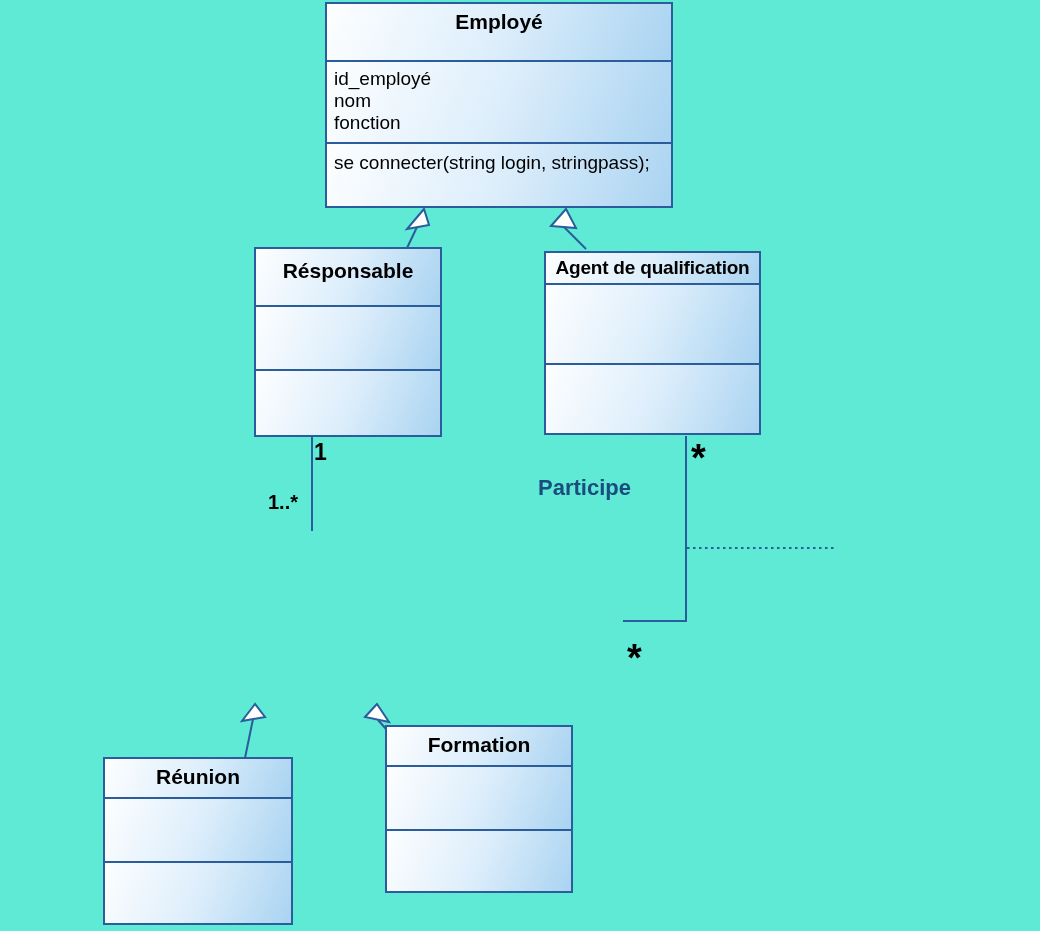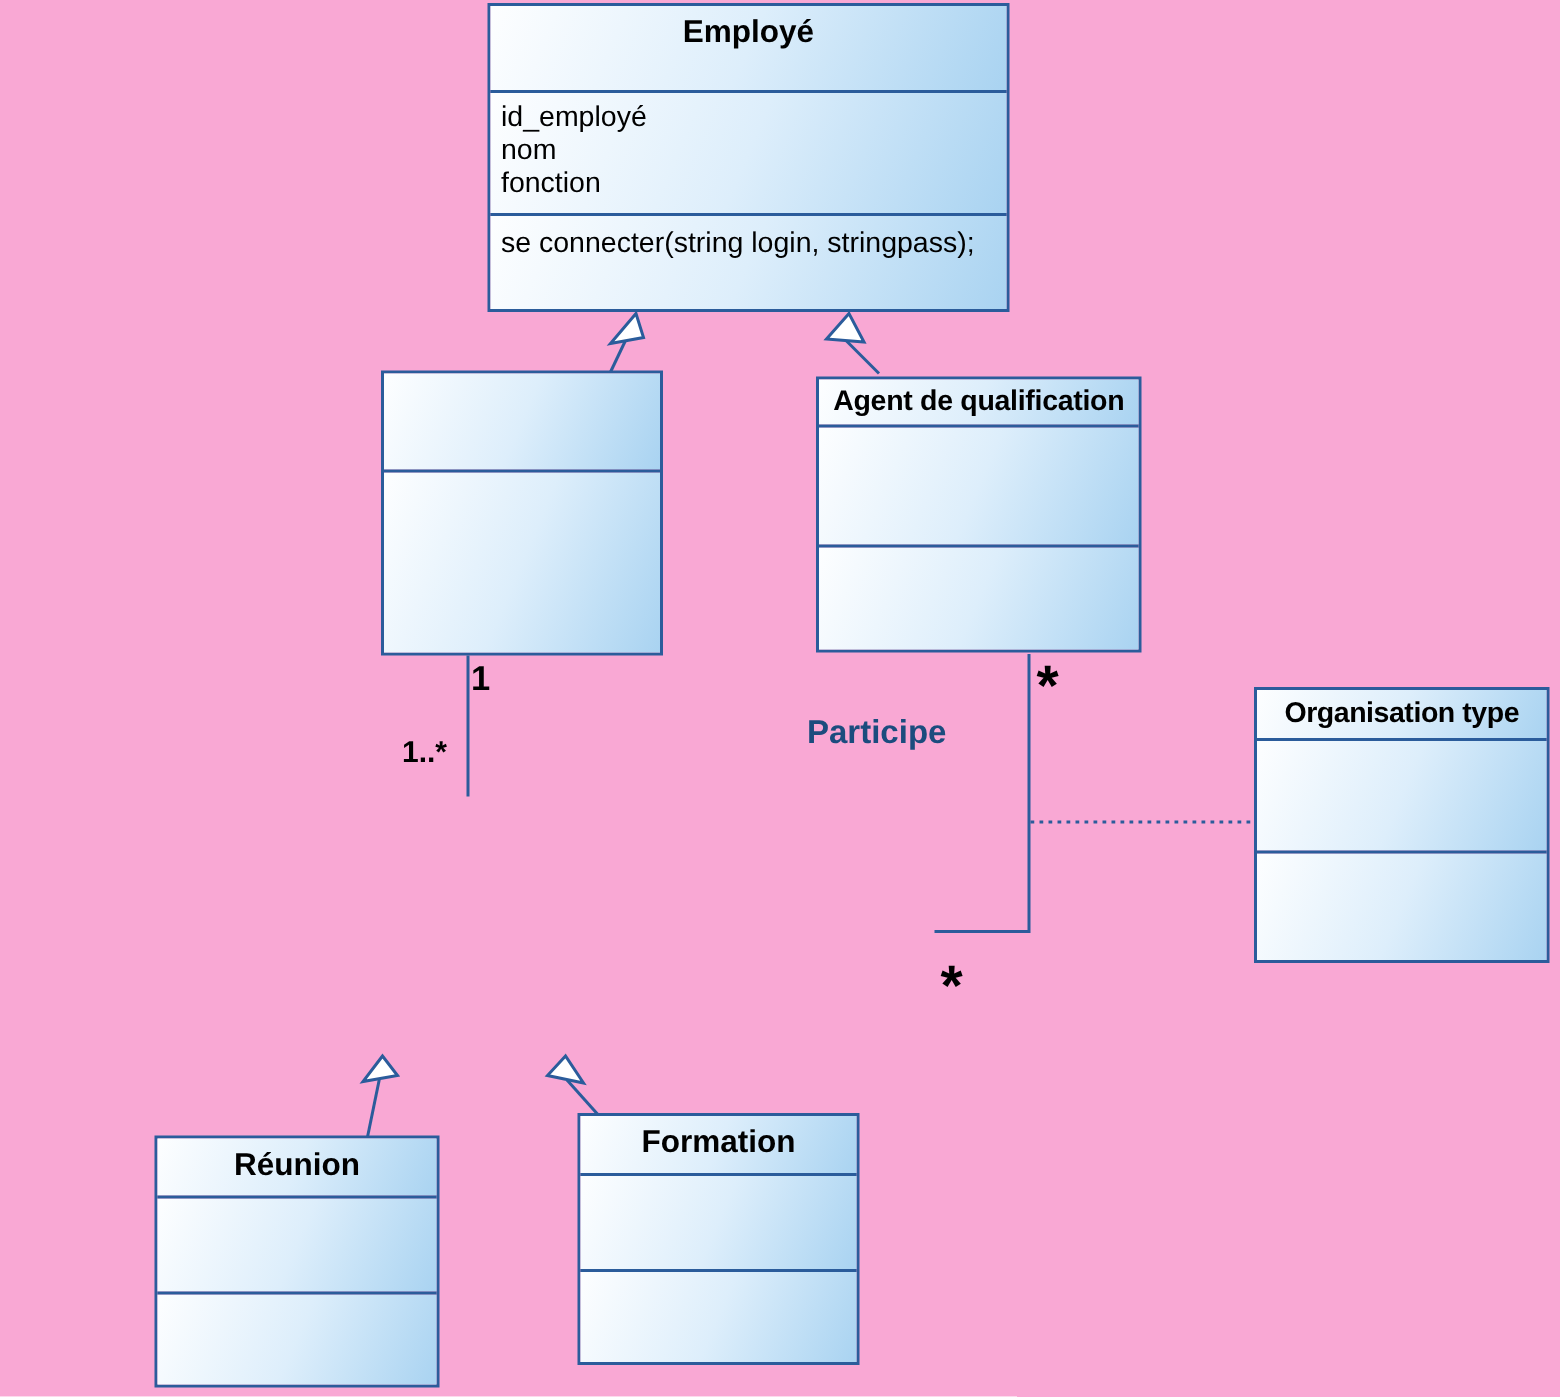--- a/index.html
+++ b/index.html
@@ -1,17 +1,17 @@
 <!DOCTYPE html>
 <html><head>
 <meta charset="utf-8">
 <style>
   html,body{margin:0;padding:0;background:#ffffff;}
   #canvas{
-    position:relative;width:1040px;height:931px;background:#f9a8d4;overflow:hidden;
+    position:relative;width:1040px;height:931px;background:#5eead4;overflow:hidden;
     font-family:"Liberation Sans","DejaVu Sans",sans-serif;color:#000;
   }
   #connectors{position:absolute;left:0;top:0;width:1040px;height:931px;}
   .uml-class{
     position:absolute;box-sizing:border-box;border:2px solid #2b5c9b;
     display:flex;flex-direction:column;
   }
   .comp{
     box-sizing:border-box;flex:0 0 auto;overflow:hidden;white-space:nowrap;
     background:linear-gradient(113deg,#fdfeff 0%,#ddeefb 50%,#a9d3f1 100%);
@@ -64,44 +64,40 @@
       <div class="c-line">id_employé</div>
       <div class="c-line">nom</div>
       <div class="c-line">fonction</div>
     </div>
     <div class="comp grow" style="padding-top:8px">
       <div class="c-line">se connecter(string login, stringpass);</div>
     </div>
   </div>
 
   <div class="uml-class" style="left:254px;top:247px;width:188px;height:190px">
+    <div class="comp c-title" style="height:56px;padding-top:10px">Résponsable</div>
     <div class="comp" style="height:64px"></div>
     <div class="comp grow"></div>
   </div>
 
   <div class="uml-class" style="left:544px;top:251px;width:217px;height:184px">
     <div class="comp c-title" style="height:30px;padding-top:3px;font-size:19px;letter-spacing:-0.2px">Agent de qualification</div>
     <div class="comp" style="height:80px"></div>
     <div class="comp grow"></div>
   </div>
 
 
-  <div class="uml-class" style="left:836px;top:458px;width:197px;height:184px">
-    <div class="comp c-title" style="height:32px;padding-top:4px;font-size:19px;letter-spacing:-0.3px">Organisation type</div>
-    <div class="comp" style="height:75px"></div>
-    <div class="comp grow"></div>
-  </div>
 
   <div class="uml-class" style="left:103px;top:757px;width:190px;height:168px">
     <div class="comp c-title" style="height:38px;padding-top:6px">Réunion</div>
     <div class="comp" style="height:64px"></div>
     <div class="comp grow"></div>
   </div>
 
-  <div class="uml-class" style="left:385px;top:742px;width:188px;height:168px">
+  <div class="uml-class" style="left:385px;top:725px;width:188px;height:168px">
     <div class="comp c-title" style="height:38px;padding-top:6px">Formation</div>
     <div class="comp" style="height:64px"></div>
     <div class="comp grow"></div>
   </div>
 
   <div class="lbl mult" style="left:314px;top:439px;font-size:23px">1</div>
   <div class="lbl mult" style="left:140px;top:491px;width:158px;text-align:right;font-size:20px">1..*</div>
 
   <div class="lbl assoc-name" style="left:538px;top:475px;width:140px;text-align:left">Participe</div>
   <div class="lbl star" style="left:691px;top:439px">*</div>

